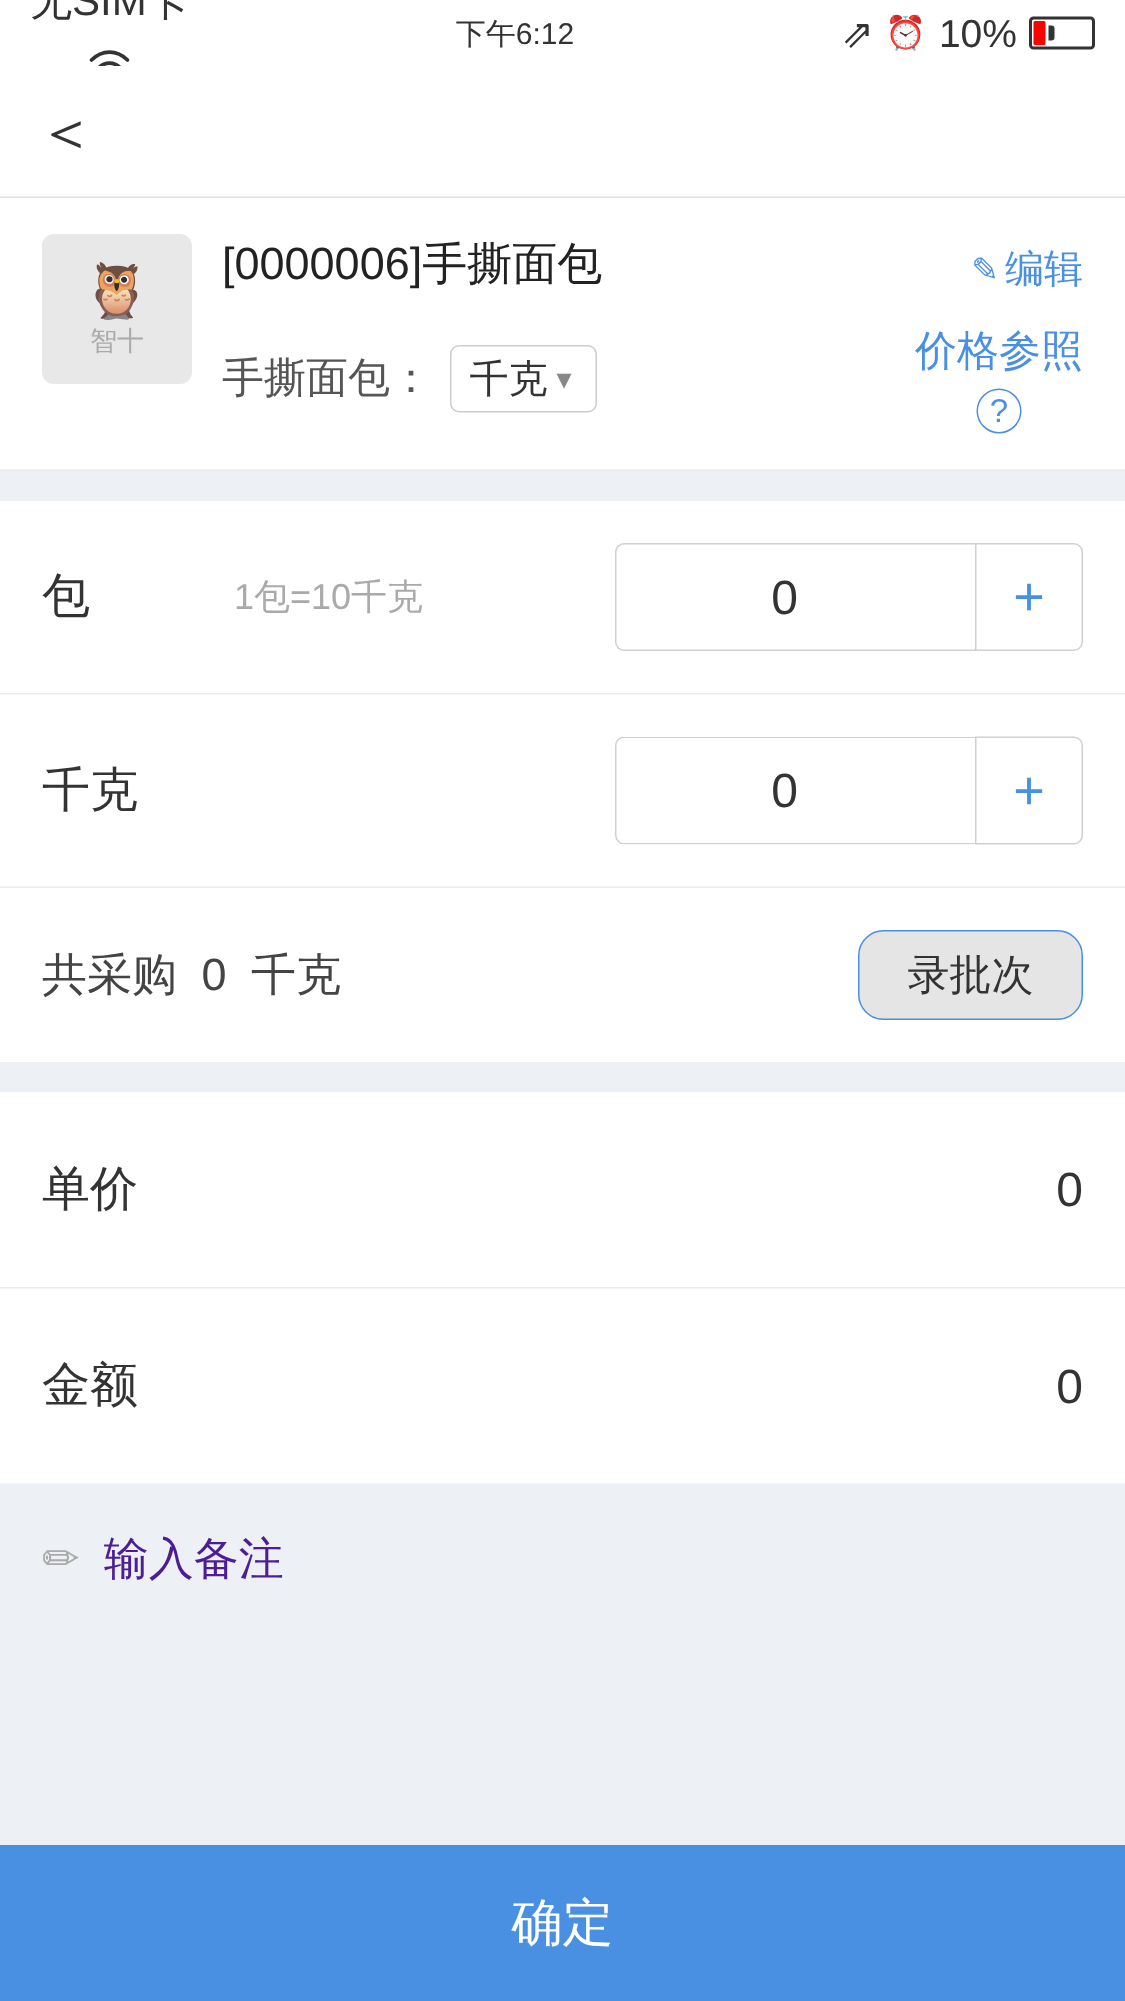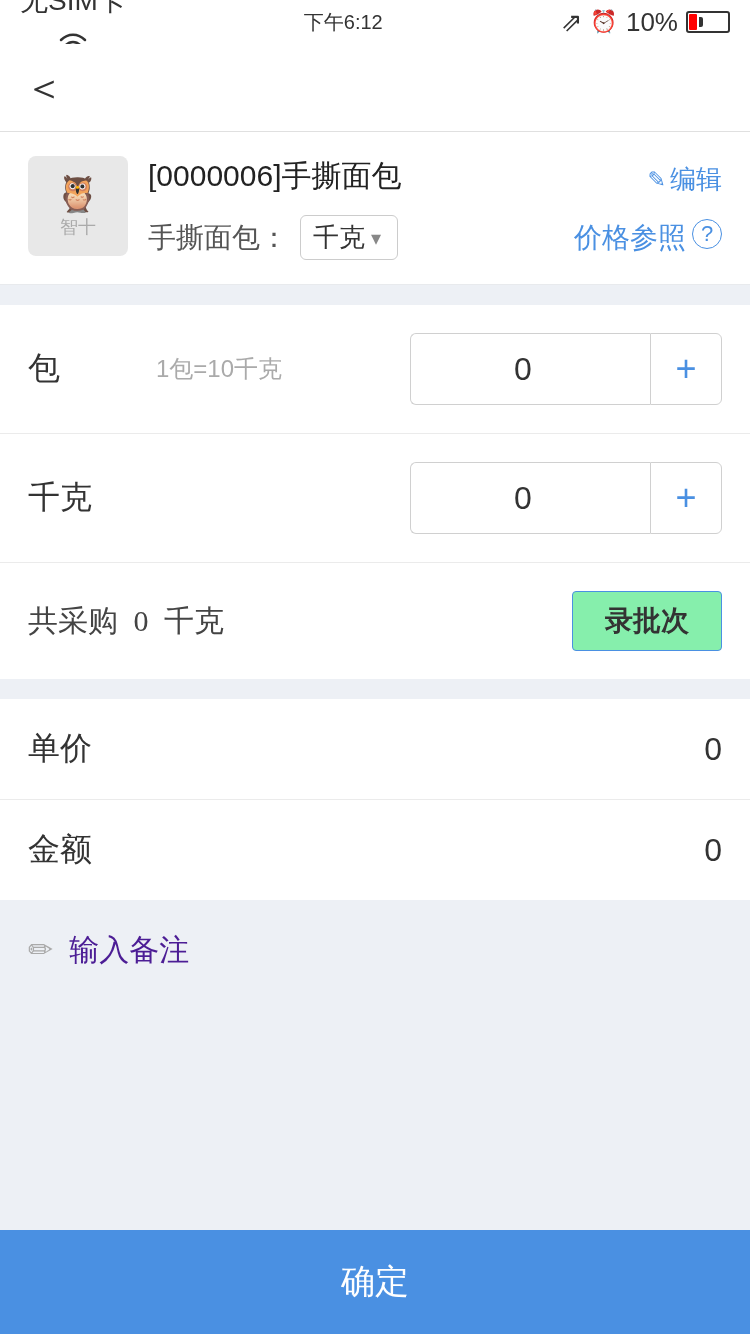--- a/index.html
+++ b/index.html
@@ -120,21 +120,21 @@
       font-size: 26px;
       color: #333;
       background: #fff;
       position: relative;
       display: inline-flex;
       align-items: center;
       gap: 6px;
       cursor: pointer;
     }
     .unit-select-arrow { font-size: 20px; color: #888; }
-    .price-ref { font-size: 28px; color: #4a90e2; display: flex; gap: 6px; }
+    .price-ref { font-size: 28px; color: #4a90e2; display: flex; align-items: center; gap: 6px; flex-direction: column; }
     .price-ref-help {
       width: 30px; height: 30px;
       border: 1.5px solid #4a90e2;
       border-radius: 50%;
       display: inline-flex;
       align-items: center;
       justify-content: center;
       font-size: 22px;
       color: #4a90e2;
     }
@@ -199,42 +199,41 @@
     }
 
     
     .total-row {
       background: #fff;
       display: flex;
       align-items: center;
       justify-content: space-between;
       padding: 28px 28px;
     }
-    .total-text { font-size: 30px; color: #444; font-family: Liberation Serif, serif; }
+    .total-text { font-size: 30px; color: #444; }
     .batch-btn {
       border: 1.5px solid #4a90e2;
-      border-radius: 4px;
+      border-radius: 17px;
       padding: 10px 32px;
       font-size: 28px;
       color: #333;
-      background: #86efac;
+      background: #e5e5e5;
       cursor: pointer;
-      font-weight: bold;
     }
 
     
     .price-section {
       background: #fff;
       margin-top: 0;
     }
     .price-row {
       display: flex;
       align-items: center;
       justify-content: space-between;
-      padding: 28px 28px;
+      padding: 43px 28px;
       border-bottom: 1px solid #ebebeb;
     }
     .price-label { font-size: 32px; color: #333; }
     .price-value { font-size: 32px; color: #333; }
 
     
     .remark-area {
       background: #edf0f5;
       padding: 30px 28px;
       display: flex;

